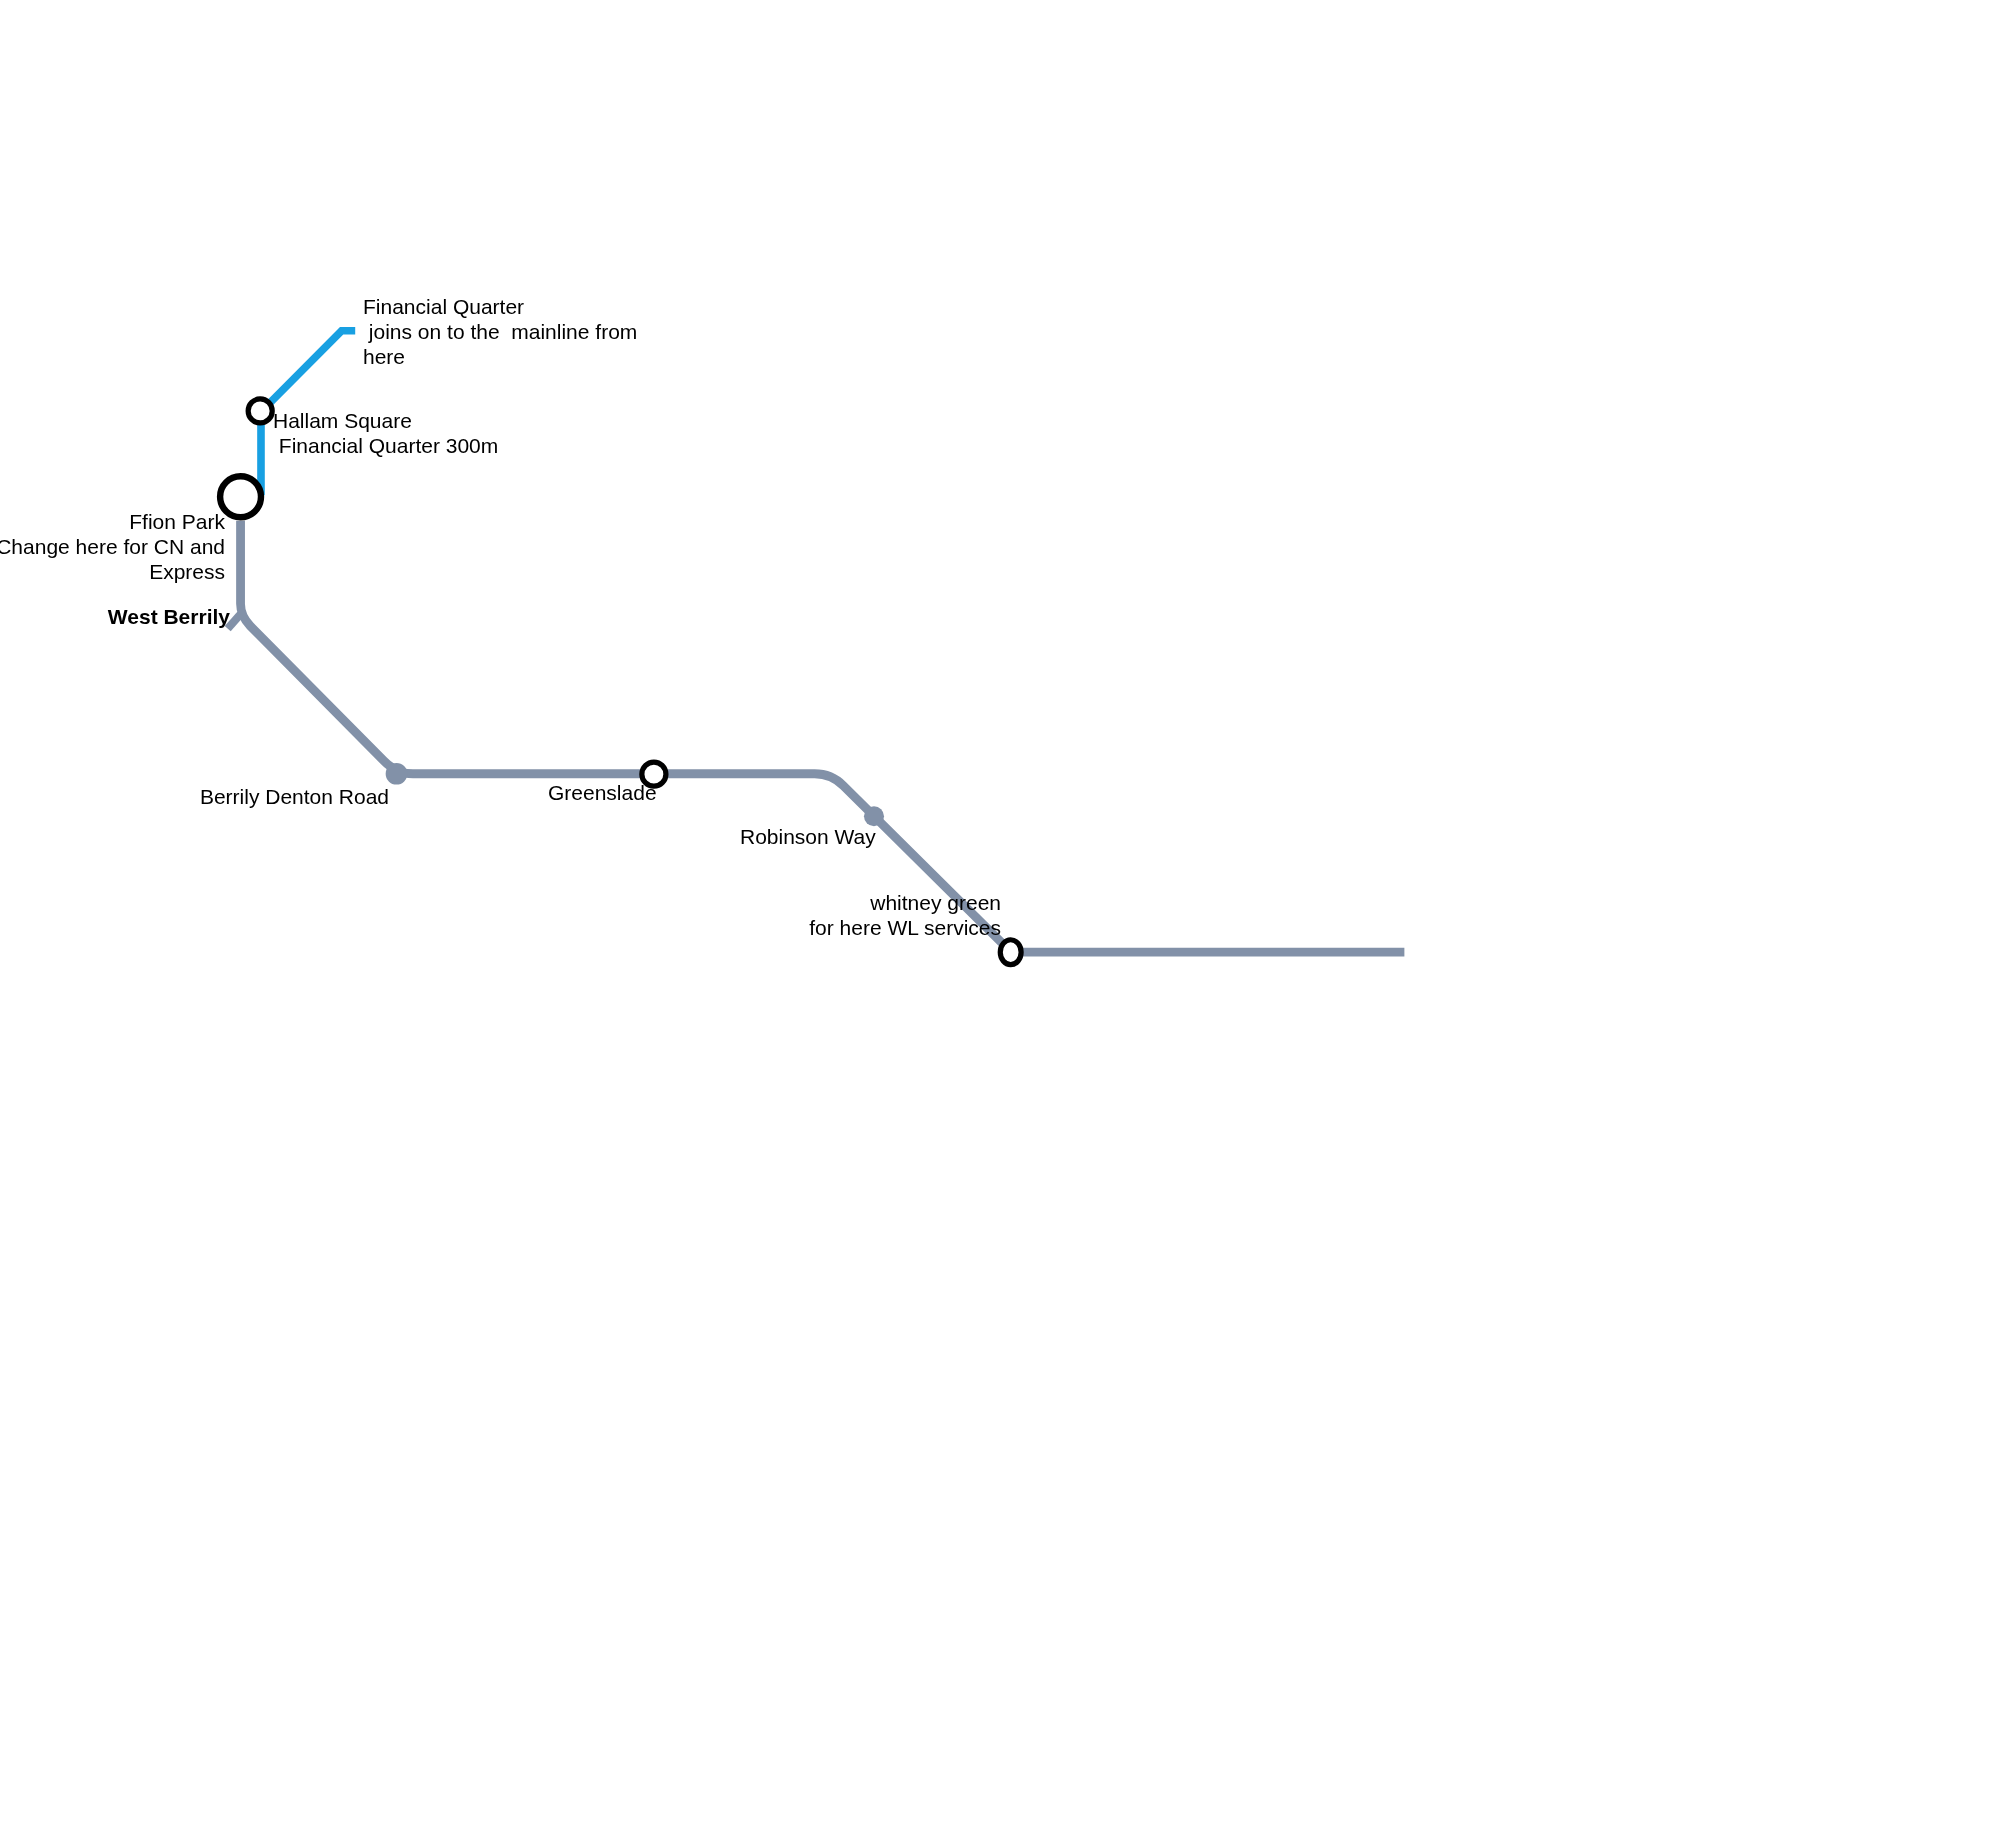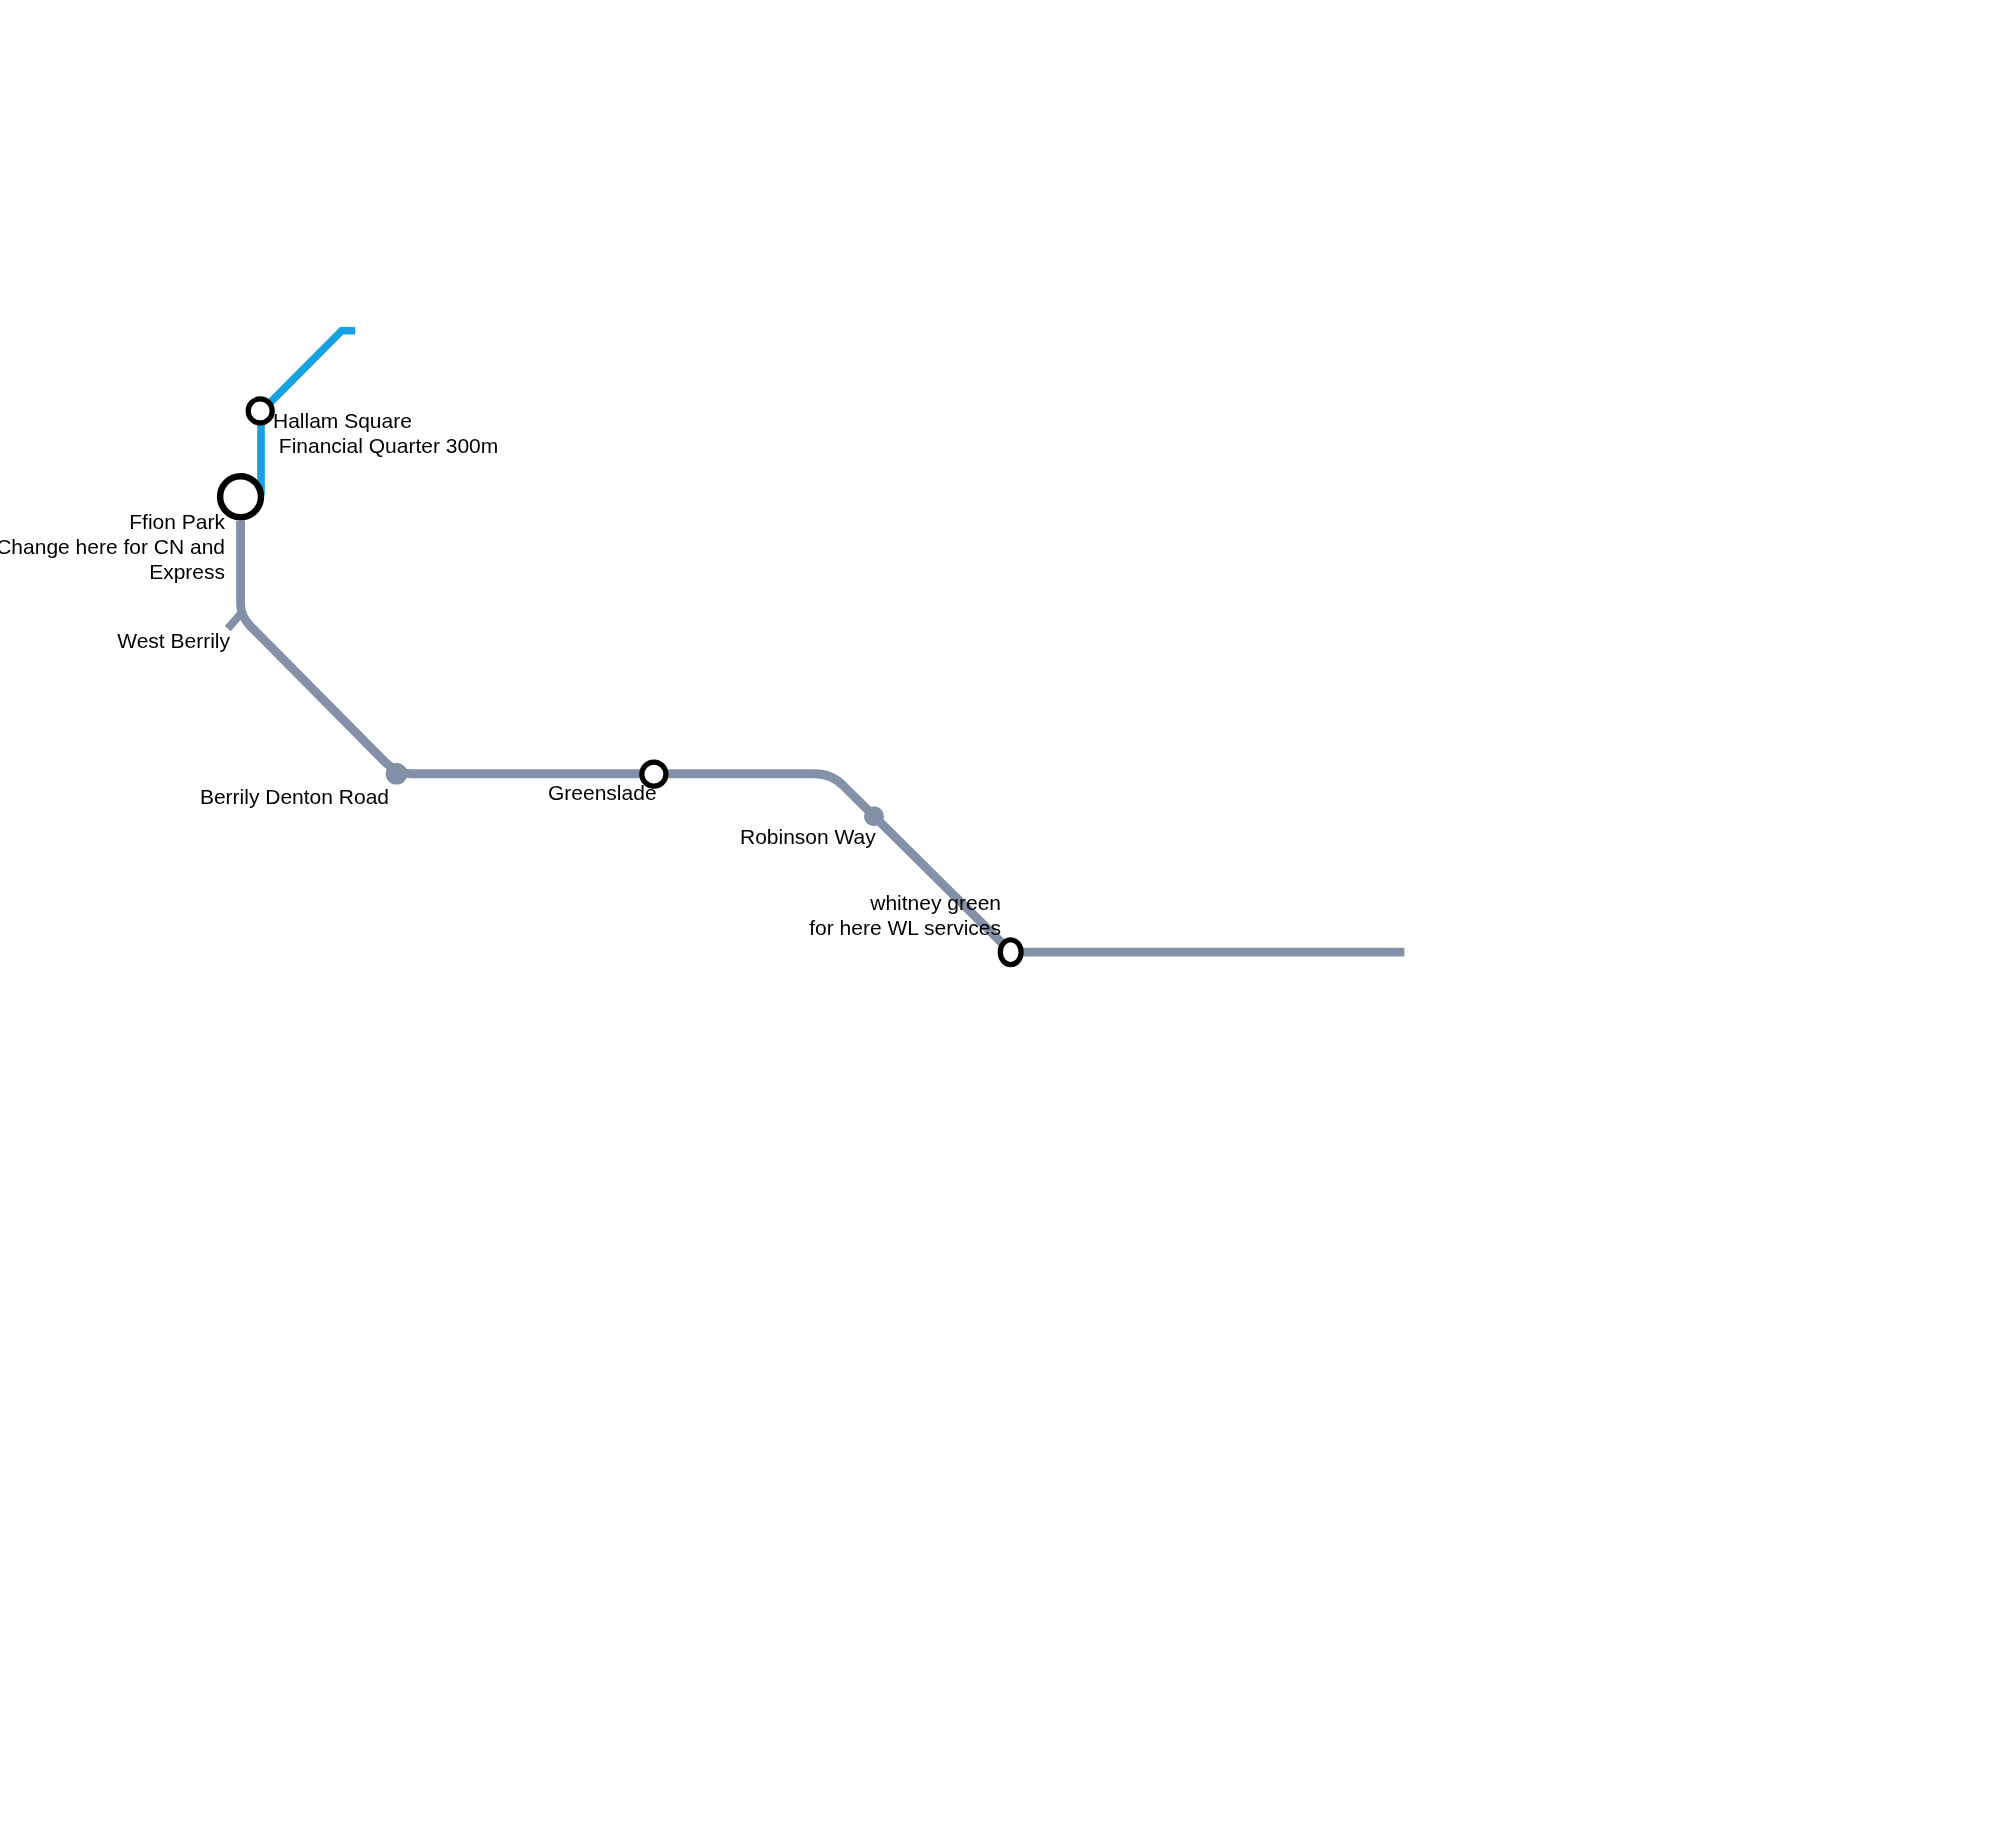--- a/index.html
+++ b/index.html
@@ -51,33 +51,38 @@
 
     <circle cx="989" cy="1929" r="27" fill="#8291a8"></circle>
     <circle cx="2180" cy="2035" r="25" fill="#8291a8"></circle>
 
     <circle cx="649" cy="1024" r="30" fill="#ffffff" stroke="#000000" stroke-width="13"></circle>
     <circle cx="600" cy="1238" r="51" fill="#ffffff" stroke="#000000" stroke-width="16"></circle>
     <circle cx="1631" cy="1930" r="30" fill="#ffffff" stroke="#000000" stroke-width="13"></circle>
     <ellipse cx="2521" cy="2374" rx="26" ry="31" fill="#ffffff" stroke="#000000" stroke-width="13"></ellipse>
   </svg>
 
+  <div class="label" style="left:363px; top:294px;">
+    <div class="line">Financial Quarter</div>
+    <div class="line"> joins on to the  mainline from</div>
+    <div class="line">here</div>
+  </div>
 
   <div class="label" style="left:273px; top:408px;">
     <div class="line">Hallam Square</div>
     <div class="line"> Financial Quarter 300m</div>
   </div>
 
   <div class="label align-right" style="right:1980px; top:509px;">
     <div class="line">Ffion Park</div>
     <div class="line">Change here for CN and</div>
     <div class="line">Express</div>
   </div>
 
-  <div class="label align-right" style="right:1975px; top:628px;">
+  <div class="label align-right" style="right:1975px; top:604px;font-weight:bold;">
     <div class="line">West Berrily</div>
   </div>
 
   <div class="label align-right" style="right:1816px; top:784px;margin-left:21px;">
     <div class="line">Berrily Denton Road</div>
   </div>
 
   <div class="label" style="left:548px; top:780px;">
     <div class="line">Greenslade</div>
   </div>

